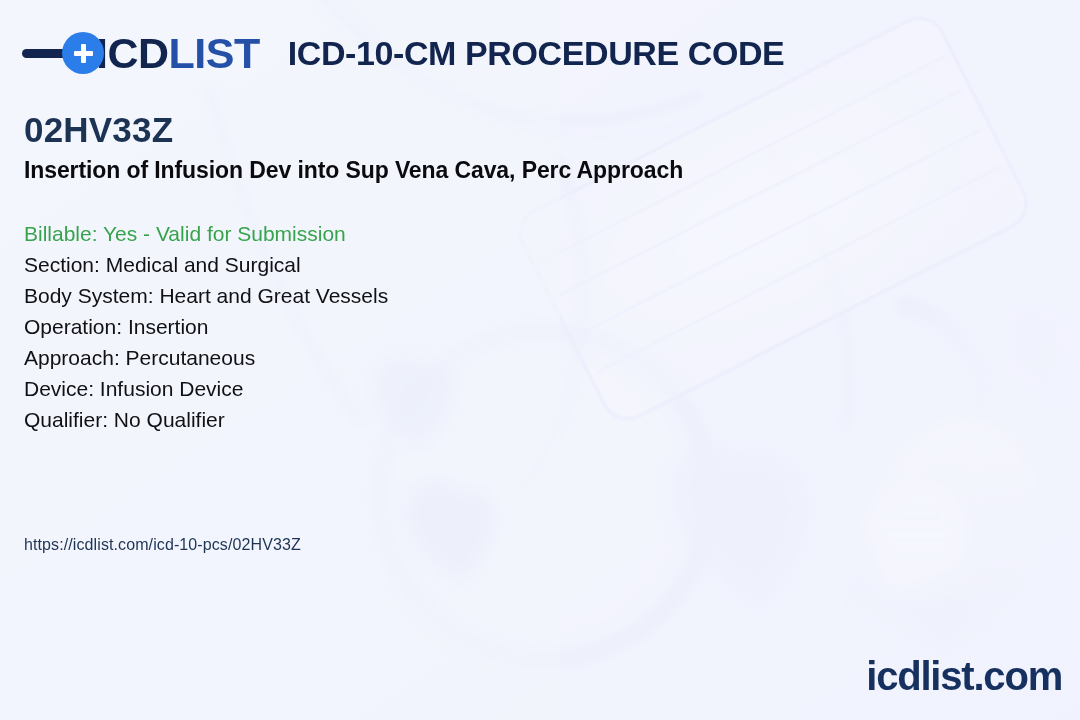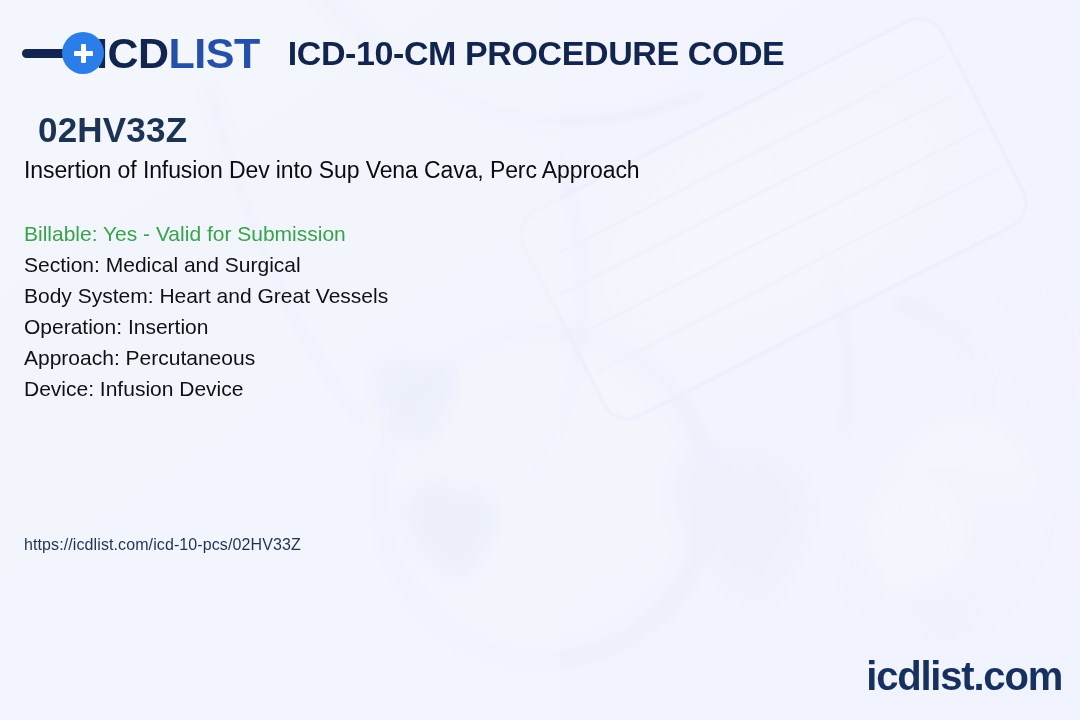--- a/index.html
+++ b/index.html
@@ -114,25 +114,25 @@
     left: 24px;
     top: 110px;
     width: 860px;
   }
   .code-title {
     font-size: 35px;
     font-weight: bold;
     color: #1d3354;
     letter-spacing: 0.2px;
     line-height: 1.15;
-    margin: 0 0 6px 14px;
+    margin: 0 0 6px 0;
   }
   .code-desc {
     font-size: 23px;
-    font-weight: normal;
+    font-weight: bold;
     color: #0b0b0f;
     letter-spacing: -0.1px;
     line-height: 1.25;
     margin: 0;
   }
 
   .details {
     margin-top: 33px;
   }
   .detail-line {
@@ -267,20 +267,21 @@
     <h1 class="code-title">02HV33Z</h1>
     <div class="code-desc">Insertion of Infusion Dev into Sup Vena Cava, Perc Approach</div>
 
     <div class="details">
       <div class="detail-line billable">Billable: Yes - Valid for Submission</div>
       <div class="detail-line">Section: Medical and Surgical</div>
       <div class="detail-line">Body System: Heart and Great Vessels</div>
       <div class="detail-line">Operation: Insertion</div>
       <div class="detail-line">Approach: Percutaneous</div>
       <div class="detail-line">Device: Infusion Device</div>
+      <div class="detail-line">Qualifier: No Qualifier</div>
     </div>
   </div>
 
   <div class="source-url">https://icdlist.com/icd-10-pcs/02HV33Z</div>
 
   <div class="watermark">icdlist.com</div>
 
 </div>
 
 </body></html>

